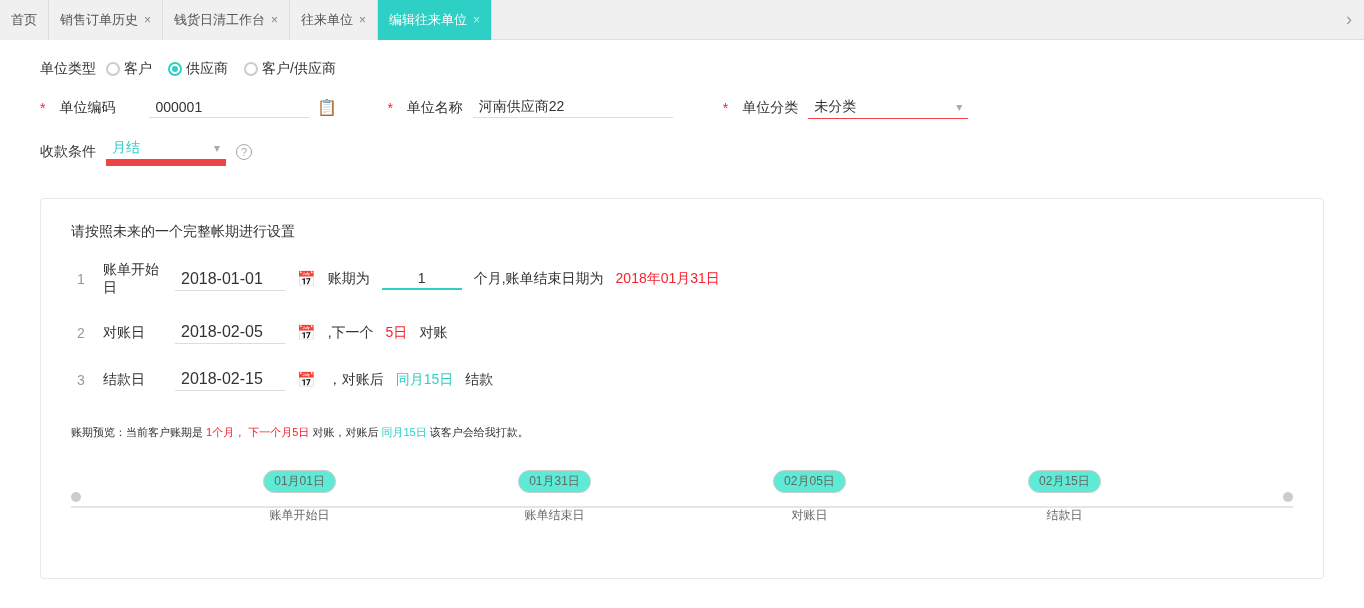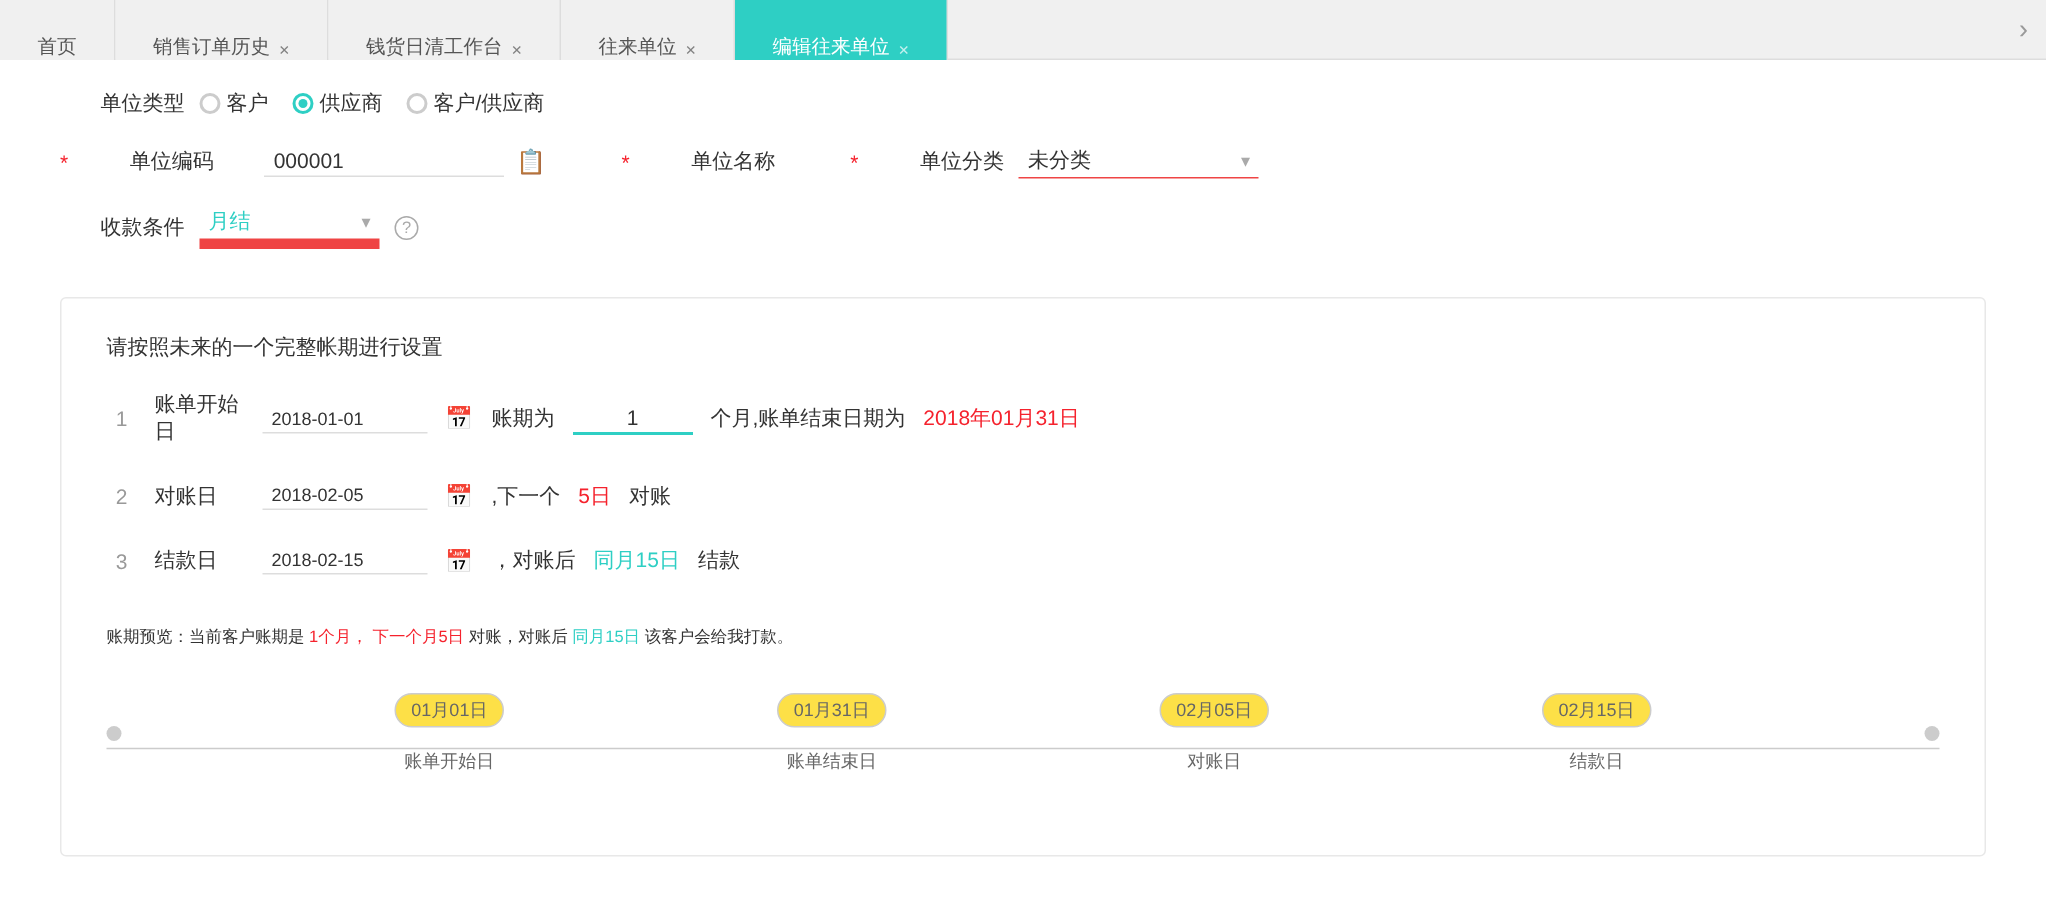--- a/index.html
+++ b/index.html
@@ -9,22 +9,22 @@
     .tab-bar {
       display: flex;
       align-items: center;
       background: #f0f0f0;
       border-bottom: 1px solid #ddd;
       height: 40px;
       padding: 0 0;
     }
     .tab {
       display: flex;
-      align-items: flex-end;
-      padding: 0 25px;
+      align-items: center;
+      padding: 0 11px;
       height: 40px;
       font-size: 13px;
       color: #555;
       cursor: pointer;
       border-right: 1px solid #ddd;
       background: #f0f0f0;
       white-space: nowrap;
       gap: 6px;
     }
     .tab.active {
@@ -55,21 +55,20 @@
     
     .form-row {
       display: flex;
       align-items: center;
       margin-bottom: 18px;
       gap: 10px;
     }
     .form-label {
       color: #333;
       white-space: nowrap;
-      margin-left: 27px;
     }
     .required-star {
       color: #f5222d;
       margin-right: 4px;
     }
     .radio-group {
       display: flex;
       align-items: center;
       gap: 16px;
     }
@@ -186,21 +185,21 @@
       text-align: center;
     }
     .row-type-label {
       color: #333;
       width: 60px;
     }
     .date-input {
       border: none;
       border-bottom: 1px solid #ddd;
       padding: 2px 6px;
-      font-size: 12px;
+      font-size: 16px;
       color: #333;
       width: 110px;
       outline: none;
       background: transparent;
     }
     .cal-icon { color: #2ecfc4; font-size: 15px; cursor: pointer; }
     .desc-text { color: #333; font-size: 14px; }
     .highlight-orange { color: #f5222d; font-weight: normal; }
     .highlight-cyan { color: #2ecfc4; font-weight: normal; }
 
@@ -260,21 +259,21 @@
       flex-direction: column;
       align-items: center;
       gap: 8px;
     }
     .timeline-badge {
       border: 1px solid #ccc;
       border-radius: 12px;
       padding: 2px 10px;
       font-size: 12px;
       color: #666;
-      background: #fde047;
+      background: #5eead4;
       white-space: nowrap;
     }
     .timeline-point-label {
       font-size: 12px;
       color: #666;
       margin-top: 6px;
     }
     .timeline-dot-right {
       width: 10px;
       height: 10px;
@@ -333,20 +332,23 @@
   <div class="form-row">
     <span class="required-star">*</span>
     <span class="form-label">单位编码</span>
     <div class="field-group">
       <input class="form-input" value="000001" style="width: 160px; margin-left: 24px;">
       <span class="field-icon">📋</span>
     </div>
     <span style="margin-left:30px;"></span>
     <span class="required-star">*</span>
     <span class="form-label">单位名称</span>
+    <div class="field-group">
+      <input class="form-input" value="河南供应商22" style="width: 200px;">
+    </div>
     <span style="margin-left:30px;"></span>
     <span class="required-star">*</span>
     <span class="form-label">单位分类</span>
     <div class="dropdown-wrapper" style="min-width:160px;">
       <span class="dropdown-value">未分类</span>
       <span style="flex:1;"></span>
       <span class="select-arrow">▾</span>
     </div>
   </div>
 

